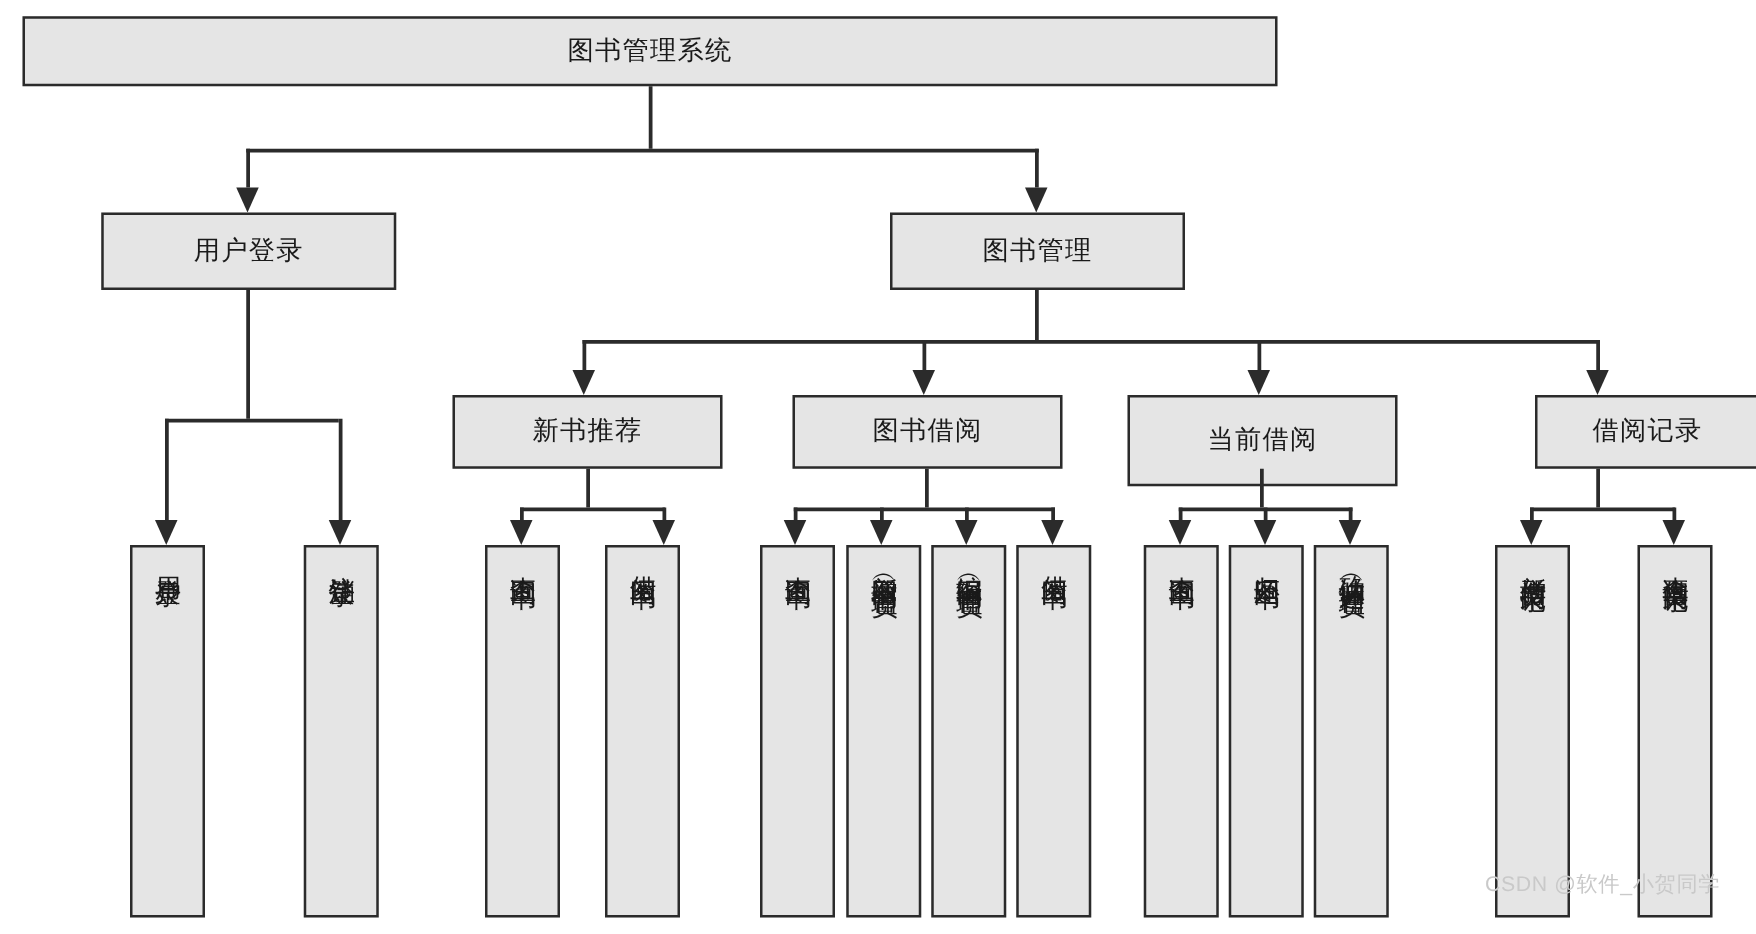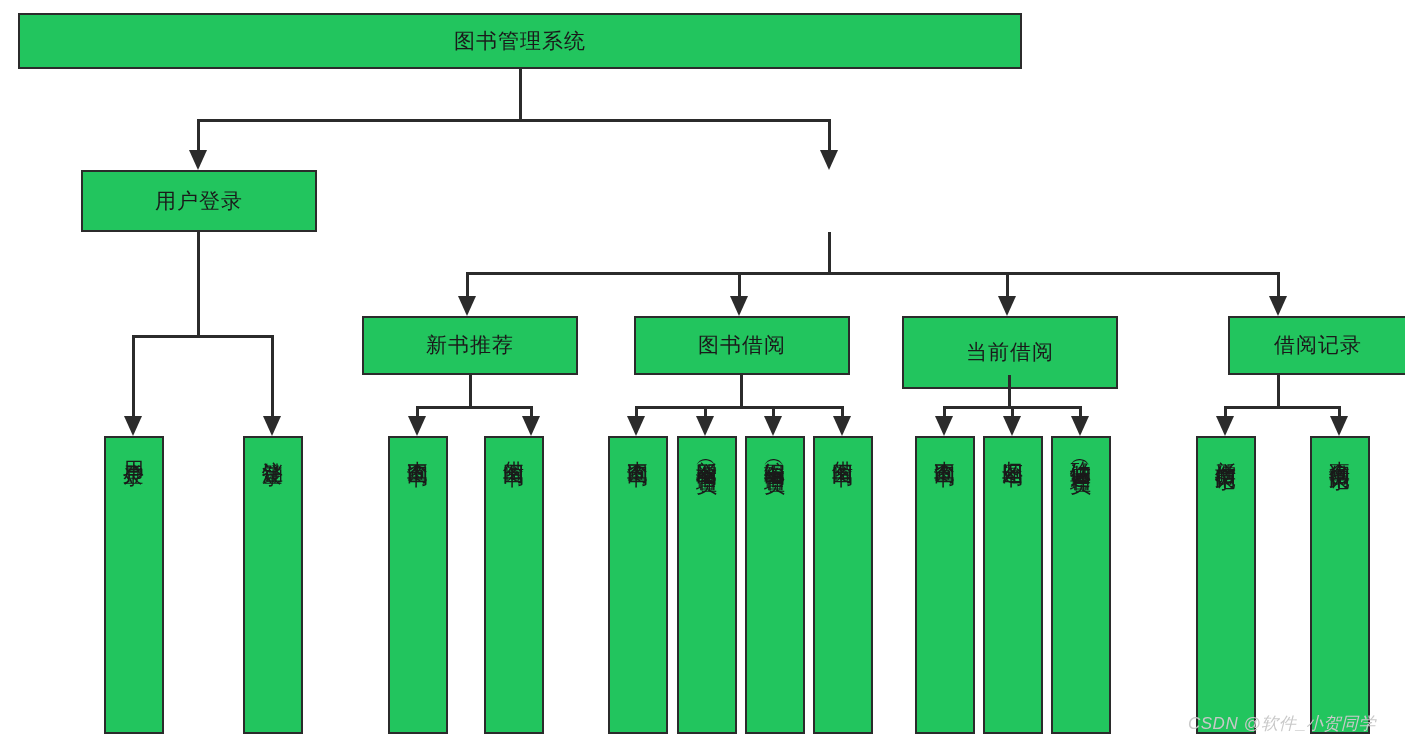--- a/index.html
+++ b/index.html
@@ -14,21 +14,21 @@
     position: relative;
     width: 1405px;
     height: 747px;
     background: #ffffff;
     overflow: hidden;
   }
   .node {
     position: absolute;
     box-sizing: border-box;
     border: 2px solid #2b2b2b;
-    background: #22c55e;
+    background: #e5e5e5;
     display: flex;
     align-items: center;
     justify-content: center;
     color: #1a1a1a;
   }
   .node-label {
     display: block;
     text-align: center;
     line-height: 1.18;
     white-space: nowrap;
@@ -86,20 +86,23 @@
 
   <div class="conn conn-h" style="left:197px; top:119px; width:634px;"></div>
 
   <div class="conn conn-v" style="left:197px; top:119px; height:31px;"></div>
   <div class="arrow" style="left:189px; top:150px;"></div>
   <div class="conn conn-v" style="left:828px; top:119px; height:31px;"></div>
   <div class="arrow" style="left:820px; top:150px;"></div>
 
   <div class="node h-node" style="left:81px; top:170px; width:236px; height:62px;">
     <span class="node-label">用户登录</span>
+  </div>
+  <div class="node h-node" style="left:712px; top:170px; width:236px; height:62px;">
+    <span class="node-label">图书管理</span>
   </div>
 
   <div class="conn conn-v" style="left:197px; top:232px; height:103px;"></div>
   <div class="conn conn-h" style="left:132px; top:335px; width:139px;"></div>
   <div class="conn conn-v" style="left:132px; top:335px; height:81px;"></div>
   <div class="arrow" style="left:124px; top:416px;"></div>
   <div class="conn conn-v" style="left:271px; top:335px; height:81px;"></div>
   <div class="arrow" style="left:263px; top:416px;"></div>
 
   <div class="conn conn-v" style="left:828px; top:232px; height:40px;"></div>
@@ -197,15 +200,15 @@
     <span class="node-label">确认归还（管理员）</span>
   </div>
 
   <div class="node v-node" style="left:1196px; top:436px; width:60px; height:298px;">
     <span class="node-label">新增借阅记录</span>
   </div>
   <div class="node v-node" style="left:1310px; top:436px; width:60px; height:298px;">
     <span class="node-label">查询借阅记录</span>
   </div>
 
-  <div class="watermark" style="left:1188px; top:712px;font-style:italic;">CSDN @软件_小贺同学</div>
+  <div class="watermark" style="left:1188px; top:696px;">CSDN @软件_小贺同学</div>
 
 </div>
 
 </body></html>

